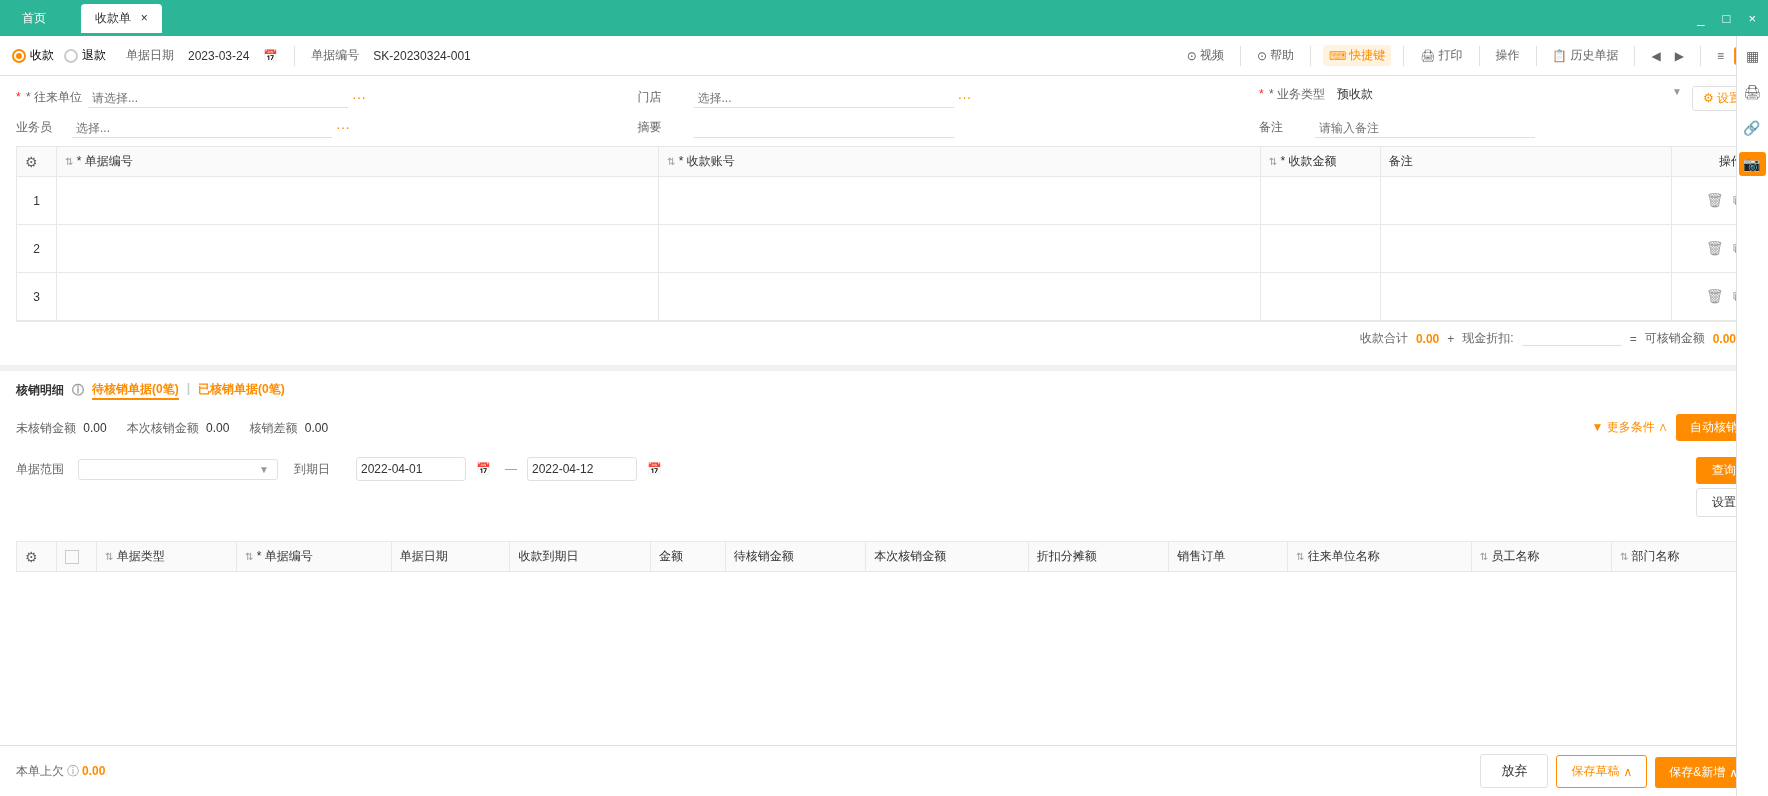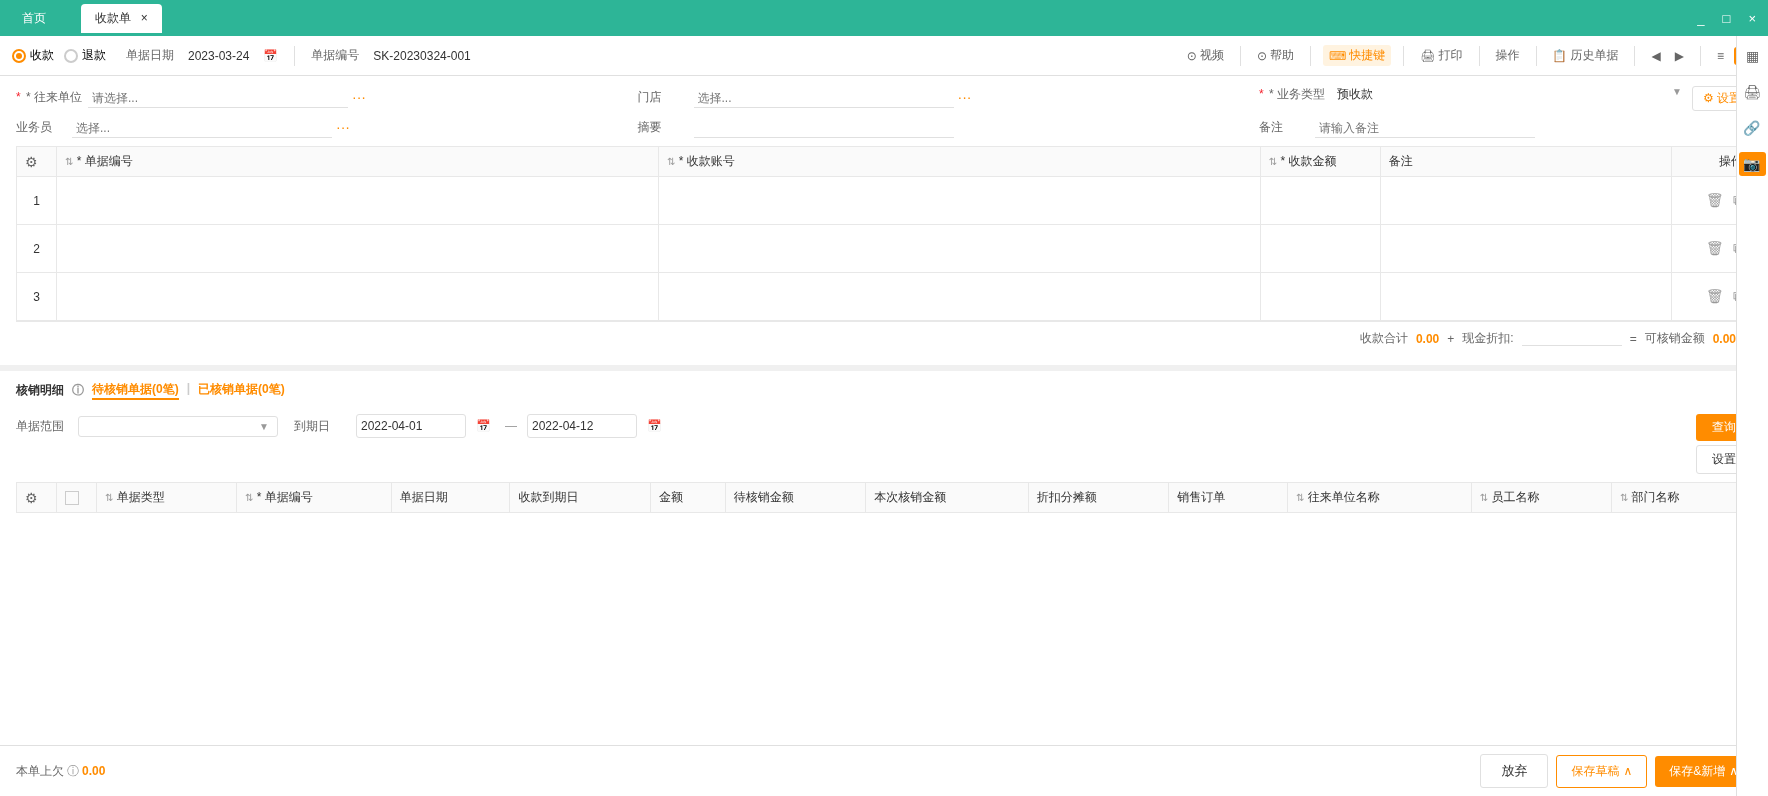--- a/index.html
+++ b/index.html
@@ -256,21 +256,21 @@
       display: flex;
       align-items: center;
       justify-content: space-between;
       padding: 8px 16px;
       background: #fff;
       border-top: 1px solid #e0e0e0;
       position: sticky;
       bottom: 0;
     }
     .bottom-left { display: flex; align-items: center; gap: 3px; color: #666; }
-    .bottom-right { display: flex; align-items: center; gap: 8px; }
+    .bottom-right { display: flex; align-items: flex-end; gap: 8px; }
     .btn-abandon {
       background: #fff;
       color: #333;
       border: 1px solid #e0e0e0;
       padding: 7px 20px;
       border-radius: 3px;
       cursor: pointer;
       font-size: 13px;
     }
     .btn-draft {
@@ -537,22 +537,42 @@
         <span>核销明细</span>
         <span class="info-icon">ⓘ</span>
         <div class="tab-links">
           <span class="tab-link active">待核销单据(0笔)</span>
           <span style="color:#ccc;margin:0 4px;">|</span>
           <span class="tab-link">已核销单据(0笔)</span>
         </div>
       </div>
     </div>
 
-
-    <div style="display:flex;align-items:flex-start;justify-content:space-between;margin-bottom:8px;">
+    <div style="display:flex;align-items:center;justify-content:space-between;margin-bottom:8px;">
+      <div class="stats-row">
+        <span class="stat-item">
+          <span>未核销金额</span>
+          <span class="stat-value" style="margin-left:4px;">0.00</span>
+        </span>
+        <span class="stat-item">
+          <span>本次核销金额</span>
+          <span class="stat-value" style="margin-left:4px;">0.00</span>
+        </span>
+        <span class="stat-item">
+          <span>核销差额</span>
+          <span class="stat-value" style="margin-left:4px;">0.00</span>
+        </span>
+      </div>
+      <div class="filter-row">
+        <span class="more-conditions">▼ 更多条件 ∧</span>
+        <button class="auto-verify-btn">自动核销</button>
+      </div>
+    </div>
+
+    <div style="display:flex;align-items:flex-start;justify-content:space-between;margin-bottom:24px;">
       <div class="search-row">
         <div class="search-field">
           <span class="form-label">单据范围</span>
           <div class="search-select">
             <span></span>
             <span class="chevron-down">▼</span>
           </div>
         </div>
         <div class="search-field">
           <span class="form-label">到期日</span>

